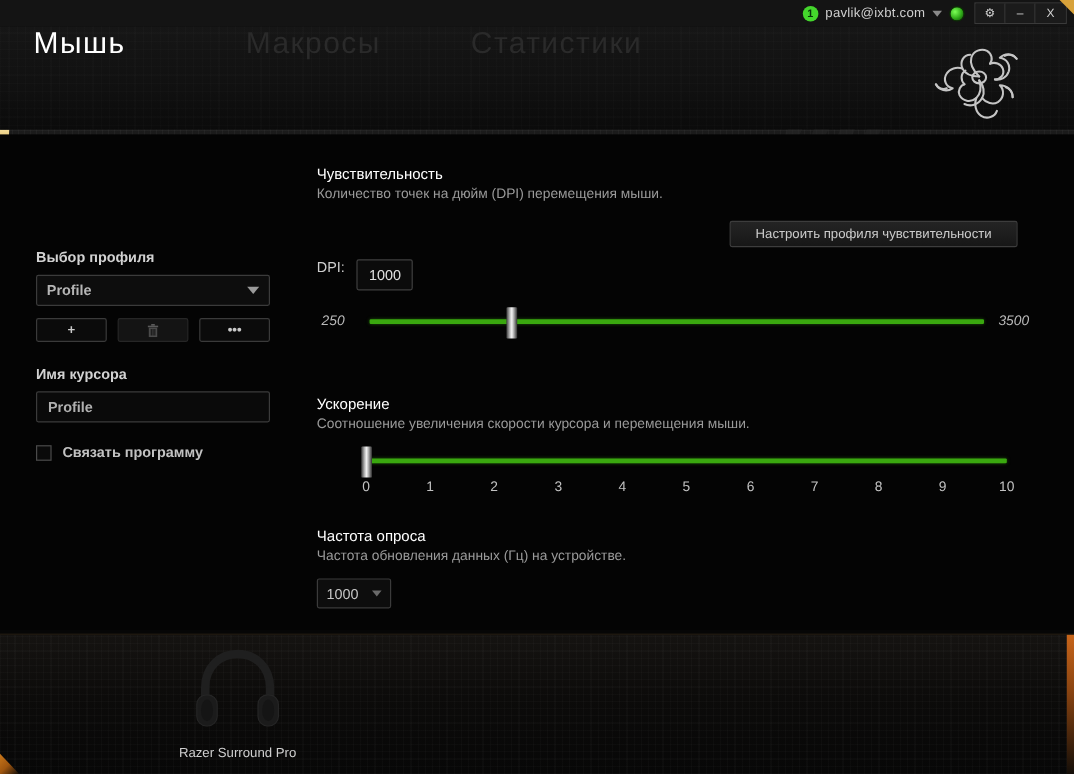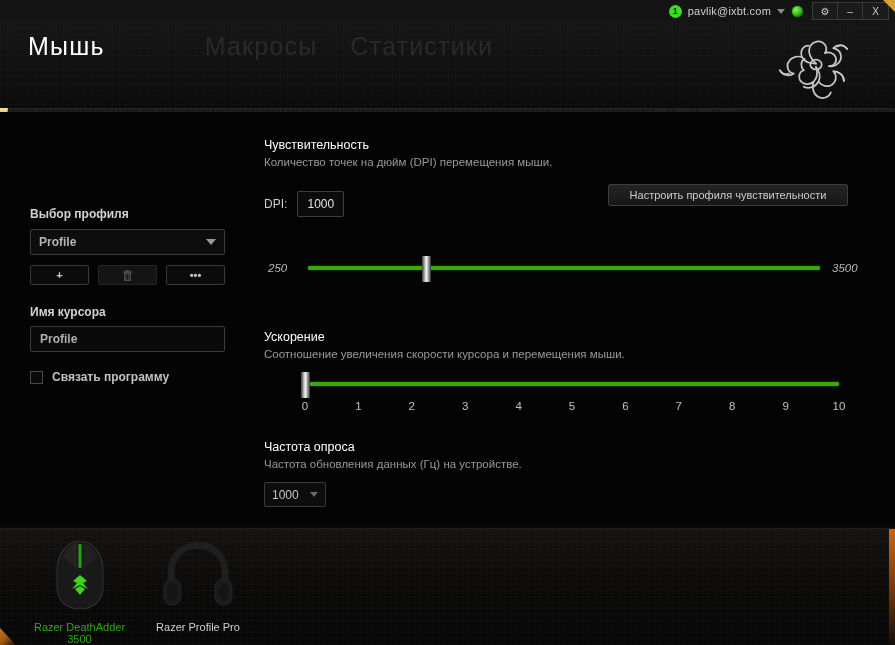--- a/index.html
+++ b/index.html
@@ -56,26 +56,26 @@
   }
 
   
   .header {
     position: absolute; left: 0; top: 22px; width: 895px; height: 90px;
     background:
       repeating-linear-gradient(90deg, rgba(255,255,255,.012) 0 1px, transparent 1px 7px),
       repeating-linear-gradient(0deg, rgba(255,255,255,.012) 0 1px, transparent 1px 7px),
       linear-gradient(180deg, #161616 0%, #101010 60%, #0a0a0a 100%);
   }
-  .maintabs { position: absolute; left: 28px; top: 10px; display: flex; }
+  .maintabs { position: absolute; left: 28px; top: 0; display: flex; }
   .maintab { font-size: 25px; letter-spacing: 1.2px; }
   .maintab.active { color: #ffffff; }
   .maintab.inactive { color: #2a2a2a; }
   .mt1 { margin-right: 100px; }
-  .mt2 { margin-right: 33px; }
+  .mt2 { margin-right: 75px; }
 
   .razer-logo {
     position: absolute; right: 28px; top: 4px;
     width: 102px; height: 82px; opacity: .9;
   }
 
   
   .subtabbar {
     position: absolute; left: 0; top: 86px; width: 895px; height: 26px;
     background:
@@ -139,21 +139,21 @@
   .sec-sub { color: #9a9a9a; font-size: 11.5px; margin-top: 4px; text-align: right; }
 
   .sens-cfg-btn {
     position: absolute; right: 24px; top: 72px;
     width: 240px; height: 22px;
     background: linear-gradient(180deg,#242424 0%,#171717 100%);
     border: 1px solid #3d3d3d; border-radius: 2px;
     display: flex; align-items: center; justify-content: center;
     color: #cccccc; font-size: 11px;
   }
-  .dpi-row { position: absolute; left: 2px; top: 79px; display: flex; align-items: center; }
+  .dpi-row { position: absolute; left: 2px; top: 104px; display: flex; align-items: flex-start; }
   .dpi-label { color: #cdcdcd; font-size: 12px; margin-right: 10px; }
   .dpi-box {
     width: 47px; height: 26px; background: #0b0b0b;
     border: 1px solid #3f3f3f; border-radius: 2px;
     display: flex; align-items: center; justify-content: center;
     color: #e2e2e2; font-size: 12px;
   }
 
   
   .slider-wrap { position: absolute; }
@@ -358,40 +358,26 @@
       <span class="info-icon">i</span>
       <span class="warranty-text">Гарантия</span>
       <span class="reg-link">Зарегистрироваться сейчас</span>
     </div>
   </div>
 
   <div class="devicebar">
     <div class="dev-right-edge"></div>
     <div class="dev-left-corner"></div>
 
-    <div class="device active" style="left:22px;top:10px;width:115px">
-      <svg width="54" height="72" viewBox="0 0 54 72">
-        <path d="M27 2 C39 2 50 14 50 32 L50 48 C50 62 40 70 27 70 C14 70 4 62 4 48 L4 32 C4 14 15 2 27 2 Z" fill="#191919" stroke="#2e2e2e" stroke-width="1.2"></path>
-        <path d="M27 3 C20 3 13 9 10 18 L24 30 L24 4 Z" fill="#232323"></path>
-        <path d="M27 3 C34 3 41 9 44 18 L30 30 L30 4 Z" fill="#202020"></path>
-        <rect x="25.5" y="5" width="3" height="24" rx="1.2" fill="#2bbd12" opacity=".85"></rect>
-        <g fill="#3fd41c">
-          <path d="M27 36 L20 42 L24 44 L19 50 L27 46 Z"></path>
-          <path d="M27 36 L34 42 L30 44 L35 50 L27 46 Z"></path>
-          <path d="M22 50 L27 47 L32 50 L27 56 Z"></path>
-        </g>
-      </svg>
-      <div class="device-name">Razer DeathAdder 3500</div>
-    </div>
 
     <div class="device inactive" style="left:145px;top:10px;width:106px">
       <svg width="72" height="72" viewBox="0 0 72 72">
         <path d="M9 48 L9 34 C9 17 21 6 36 6 C51 6 63 17 63 34 L63 48" fill="none" stroke="#1f1f1f" stroke-width="7" stroke-linecap="round"></path>
         <rect x="2" y="40" width="17" height="26" rx="8" fill="#1b1b1b" stroke="#252525" stroke-width="1"></rect>
         <rect x="53" y="40" width="17" height="26" rx="8" fill="#1b1b1b" stroke="#252525" stroke-width="1"></rect>
         <ellipse cx="10.5" cy="53" rx="5" ry="9" fill="#151515"></ellipse>
         <ellipse cx="61.5" cy="53" rx="5" ry="9" fill="#151515"></ellipse>
       </svg>
-      <div class="device-name">Razer Profile Pro</div>
+      <div class="device-name">Razer Surround Pro</div>
     </div>
   </div>
 
 </div>
 
 </body></html>

